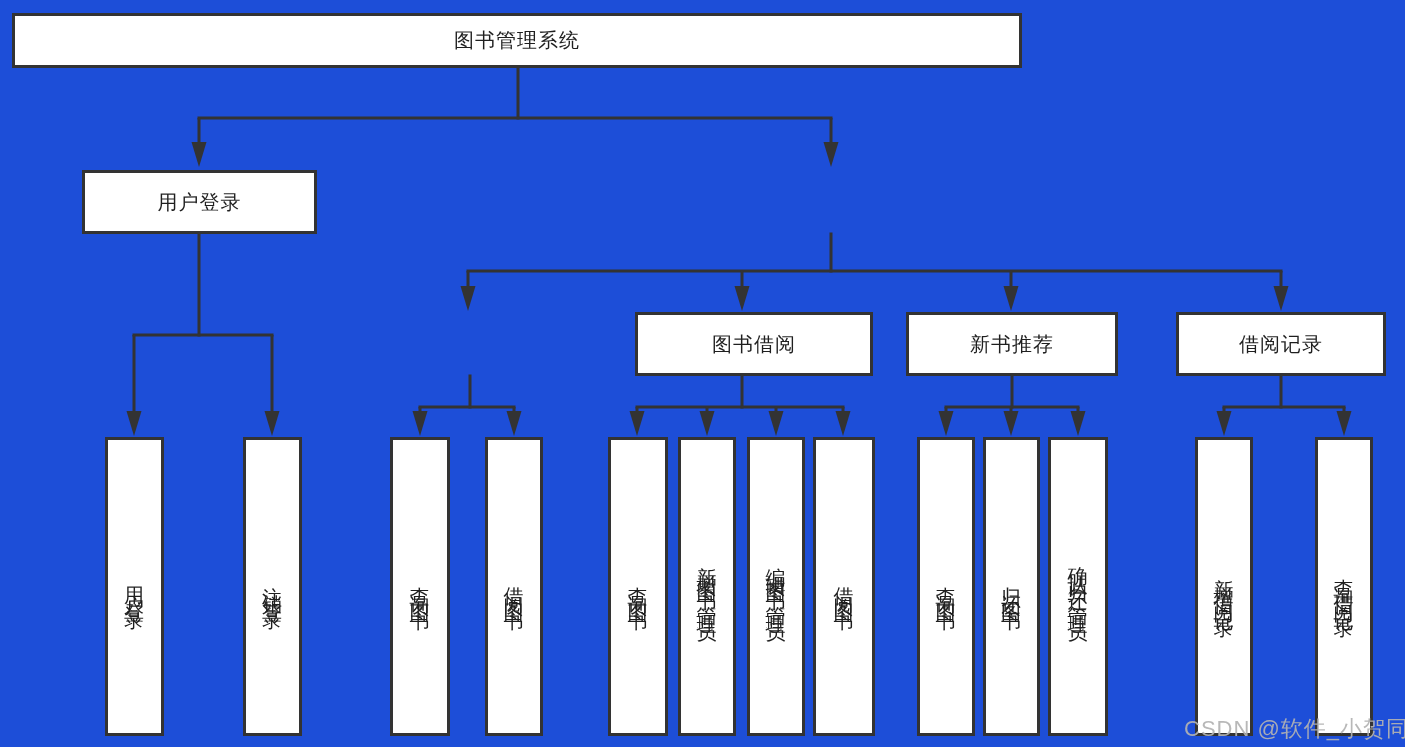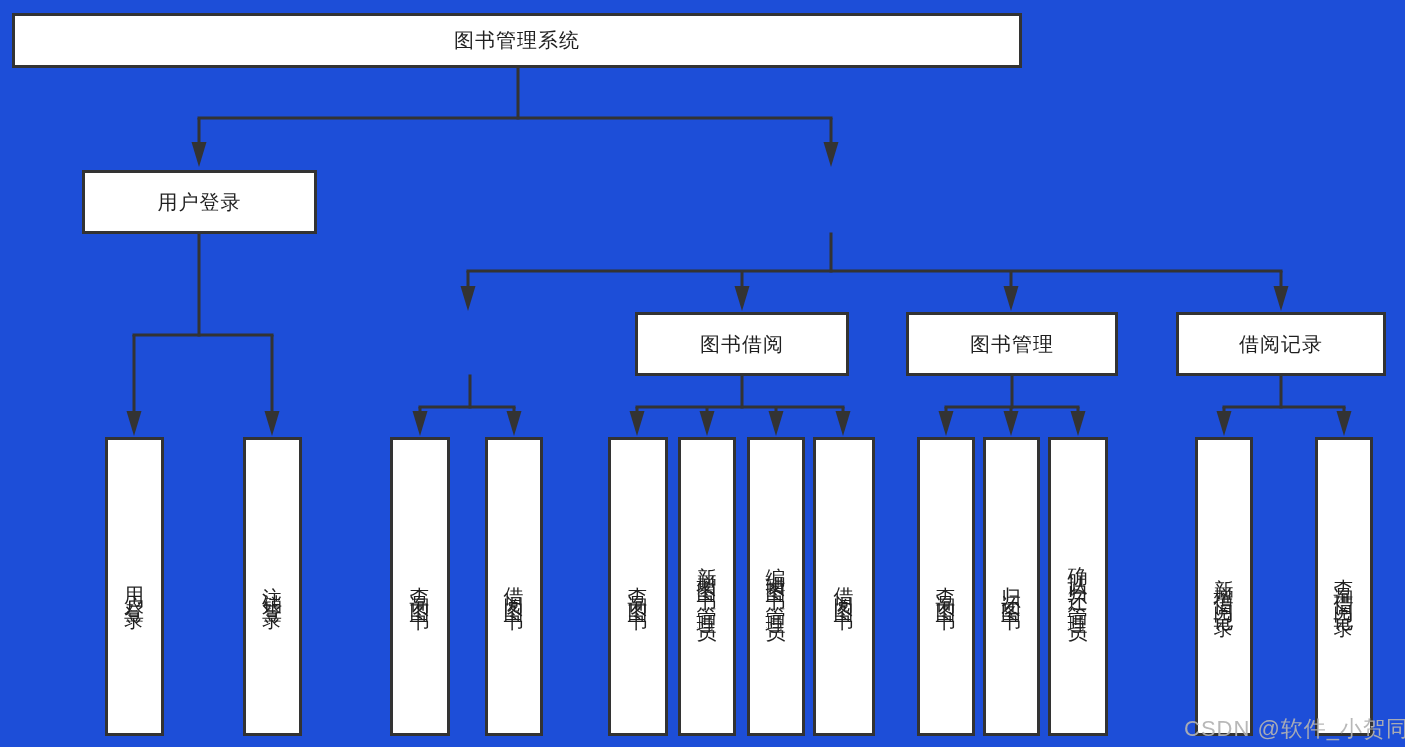--- a/index.html
+++ b/index.html
@@ -114,25 +114,25 @@
     </svg>
 
   <div class="box h" style="left:12px; top:13px; width:1010px; height:55px">
     <span>图书管理系统</span>
   </div>
 
   <div class="box h" style="left:82px; top:170px; width:235px; height:64px">
     <span>用户登录</span>
   </div>
 
-  <div class="box h" style="left:635px; top:312px; width:214px; height:64px">
+  <div class="box h" style="left:635px; top:312px; width:238px; height:64px">
     <span>图书借阅</span>
   </div>
   <div class="box h" style="left:906px; top:312px; width:212px; height:64px">
-    <span>图书管理</span>
+    <span>新书推荐</span>
   </div>
   <div class="box h" style="left:1176px; top:312px; width:210px; height:64px">
     <span>借阅记录</span>
   </div>
 
   <div class="box v" style="left:105px; top:437px; width:59px; height:299px">
     <span>用户登录</span>
   </div>
   <div class="box v" style="left:243px; top:437px; width:59px; height:299px">
     <span>注销登录</span>

